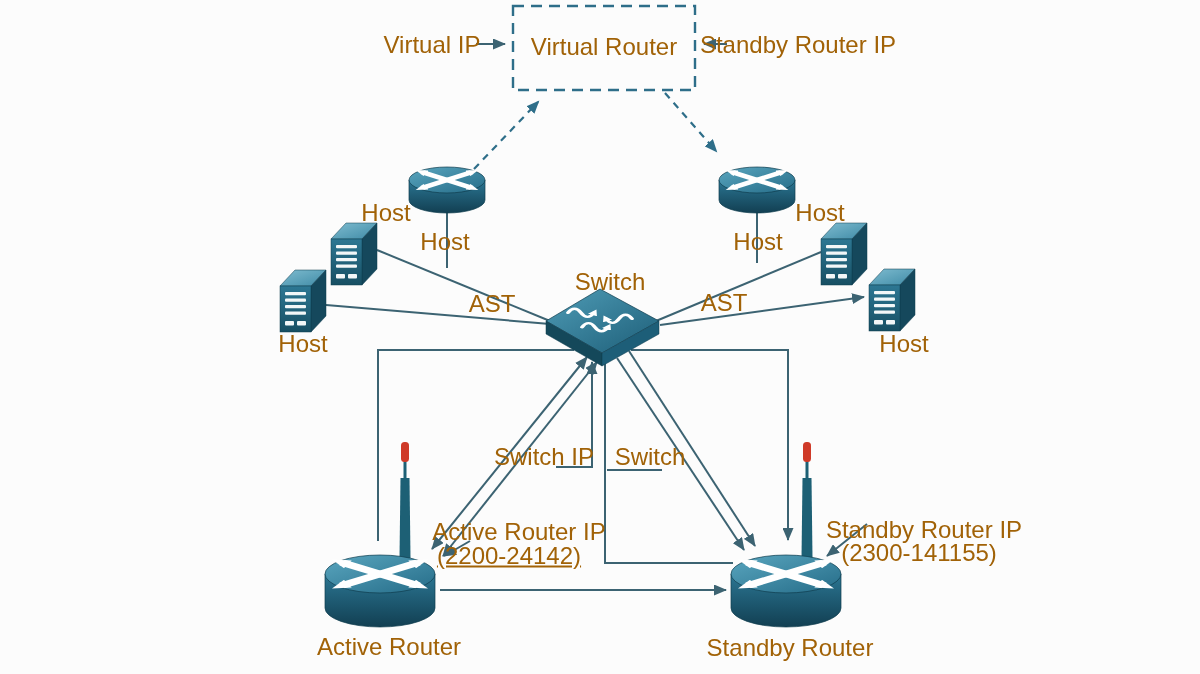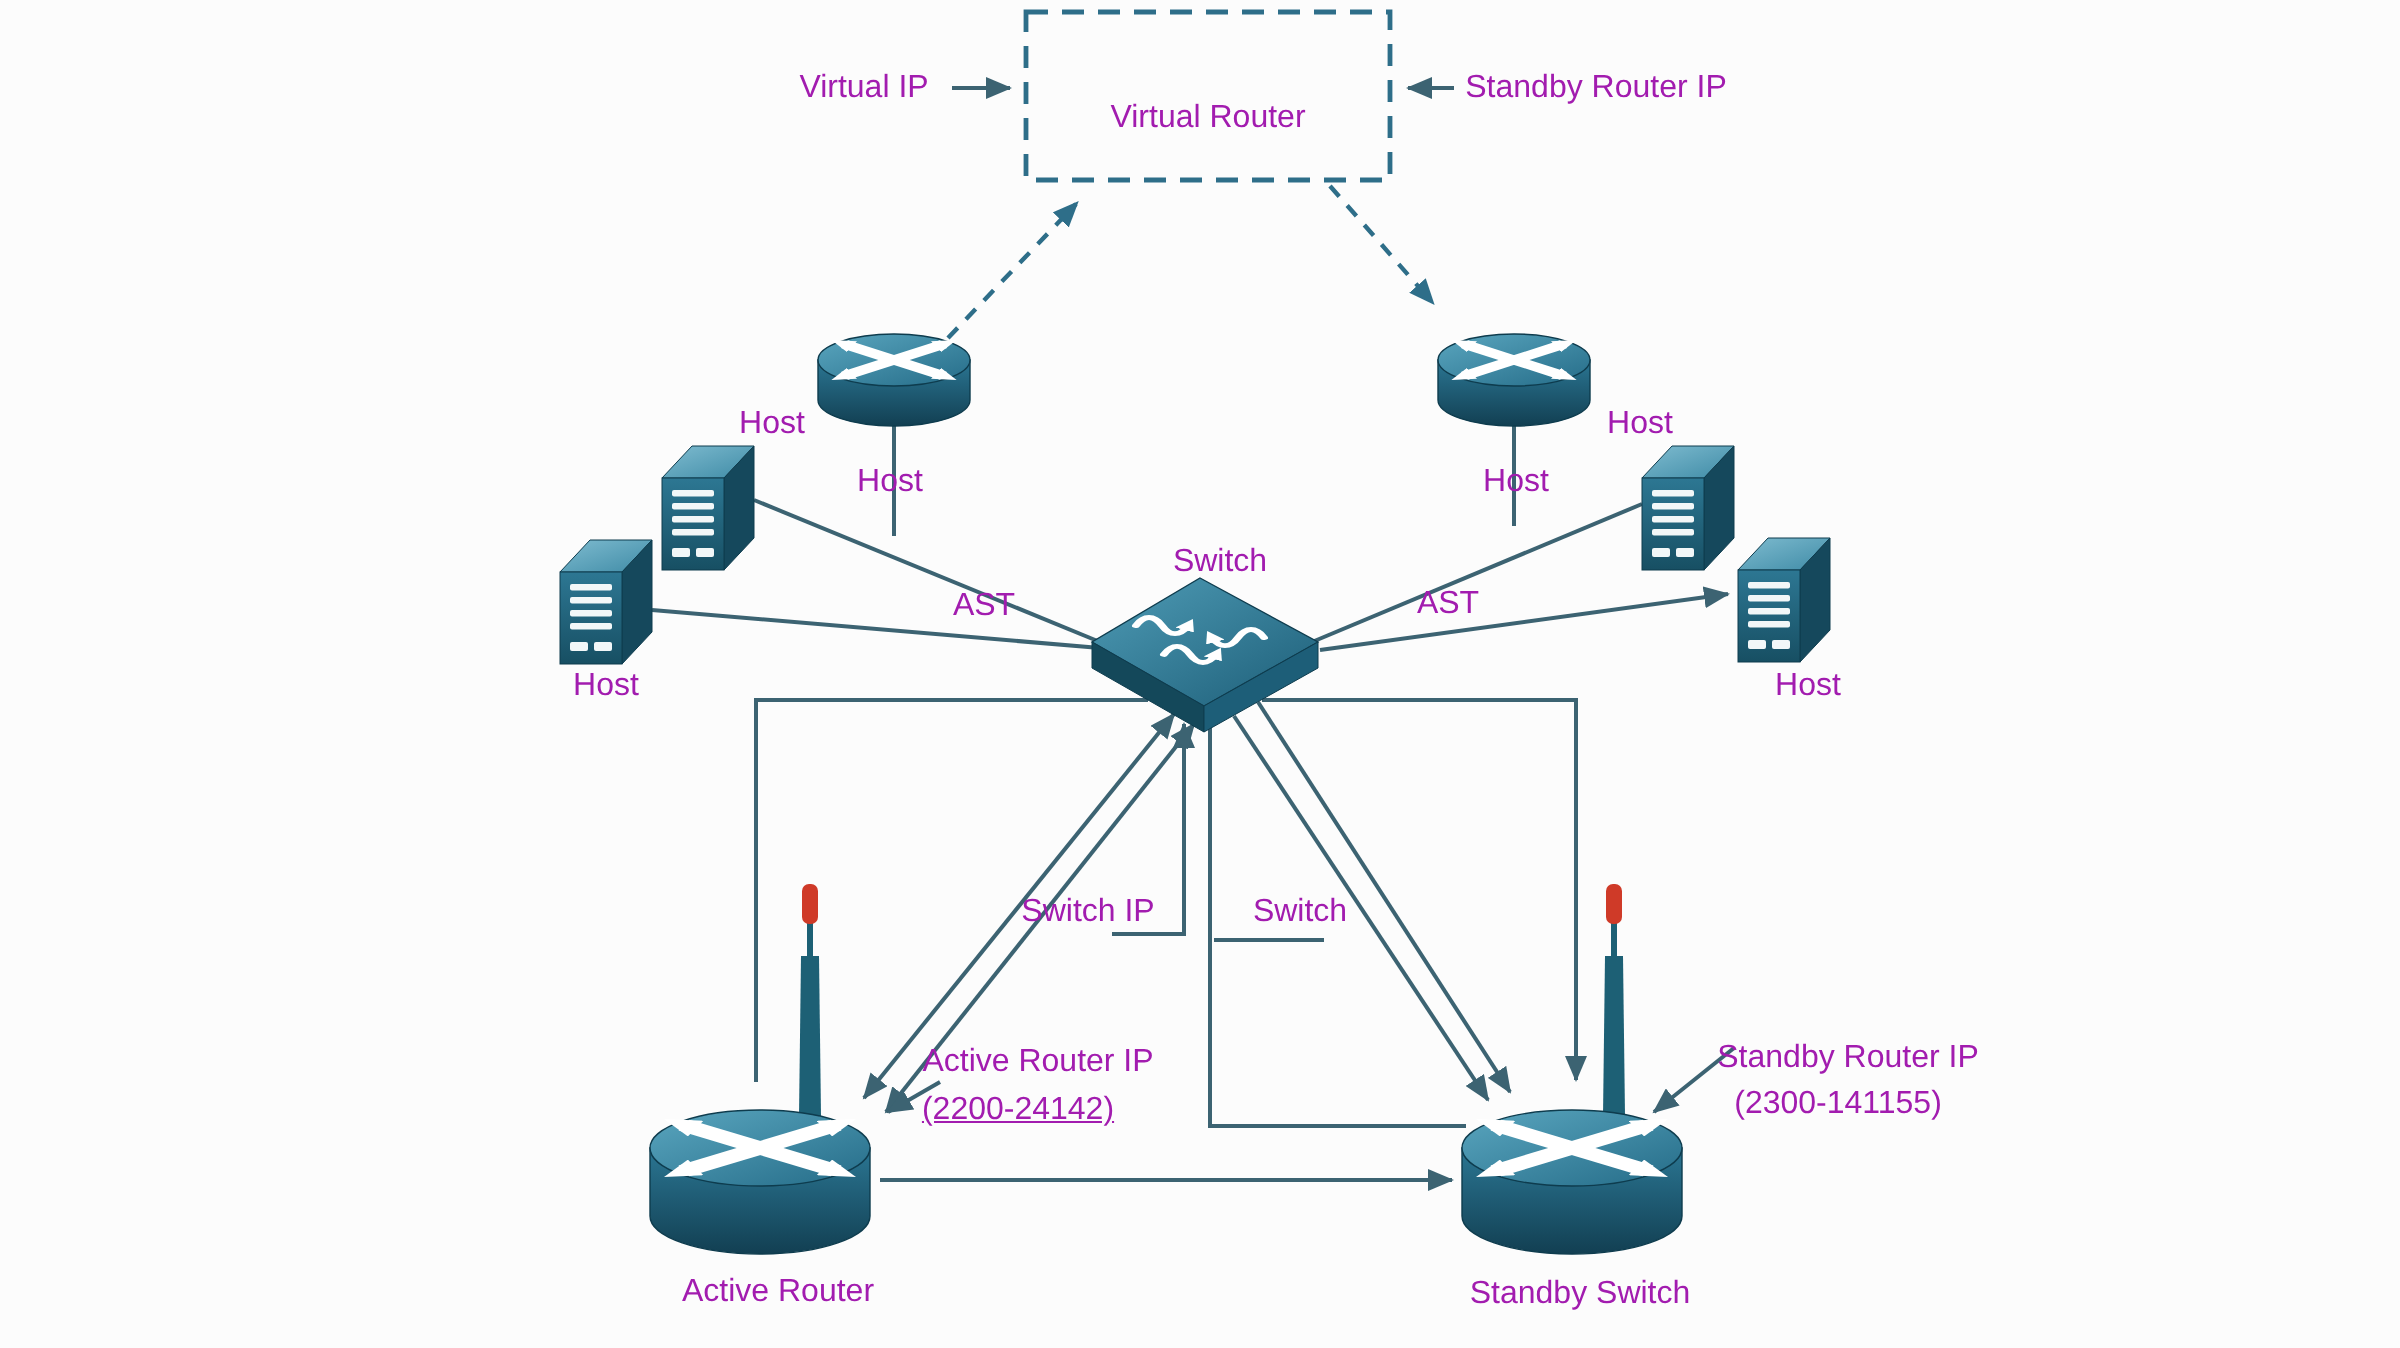--- a/index.html
+++ b/index.html
@@ -3,21 +3,21 @@
 <meta charset="utf-8">
 <style>
   html,body{margin:0;padding:0;background:#fff;}
   #stage{
     position:relative;width:1200px;height:674px;background:#fcfcfc;overflow:hidden;
     font-family:"Liberation Sans", sans-serif;color:#1d1d1d;
   }
   #diagram-svg{position:absolute;left:0;top:0;}
   .lbl{
     position:absolute;transform:translate(-50%,-50%);
-    font-size:16px;line-height:23px;white-space:nowrap;color:#a21caf;
+    font-size:24px;line-height:23px;white-space:nowrap;color:#a16207;
   }
   .lbl.two{text-align:center;}
 </style>
 </head>
 <body>
 
 <div id="stage">
 
 <svg id="diagram-svg" width="1200" height="674" viewBox="0 0 1200 674">
   <defs>
@@ -153,21 +153,21 @@
     </g>
   </g>
 
   <use href="#ant" x="401" y="442"></use>
   <use href="#ant" x="803" y="442"></use>
   <use href="#routerBig" transform="translate(380,574)"></use>
   <use href="#routerBig" transform="translate(786,574)"></use>
 </svg>
 
 <div class="lbl" style="left:432px;top:44px;">Virtual IP</div>
-<div class="lbl" style="left:604px;top:59px;">Virtual Router</div>
+<div class="lbl" style="left:604px;top:46px;">Virtual Router</div>
 <div class="lbl" style="left:798px;top:44px;">Standby Router IP</div>
 
 <div class="lbl" style="left:386px;top:212px;">Host</div>
 <div class="lbl" style="left:445px;top:241px;">Host</div>
 <div class="lbl" style="left:303px;top:343px;">Host</div>
 <div class="lbl" style="left:758px;top:241px;">Host</div>
 <div class="lbl" style="left:820px;top:212px;">Host</div>
 <div class="lbl" style="left:904px;top:343px;">Host</div>
 
 <div class="lbl" style="left:610px;top:281px;">Switch</div>
@@ -177,15 +177,15 @@
 <div class="lbl" style="left:544px;top:456px;">Switch IP</div>
 <div class="lbl" style="left:650px;top:456px;">Switch</div>
 
 <div class="lbl two" style="left:519px;top:531px;">Active Router IP</div>
 <div class="lbl two" style="left:509px;top:555px;text-decoration:underline;">(2200-24142)</div>
 
 <div class="lbl two" style="left:924px;top:529px;">Standby Router IP</div>
 <div class="lbl two" style="left:919px;top:552px;">(2300-141155)</div>
 
 <div class="lbl" style="left:389px;top:646px;">Active Router</div>
-<div class="lbl" style="left:790px;top:647px;">Standby Switch</div>
+<div class="lbl" style="left:790px;top:647px;">Standby Router</div>
 
 </div>
 
 </body></html>

